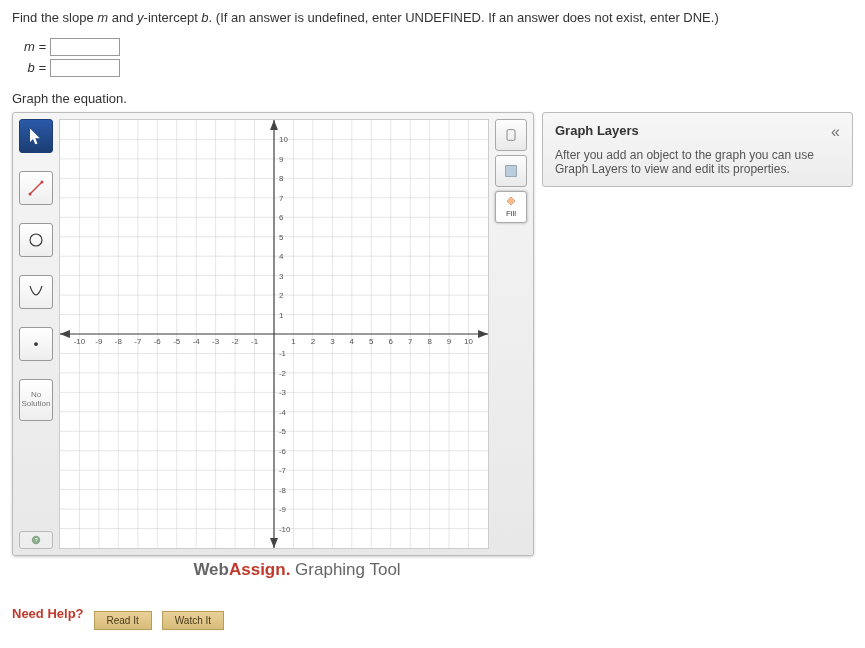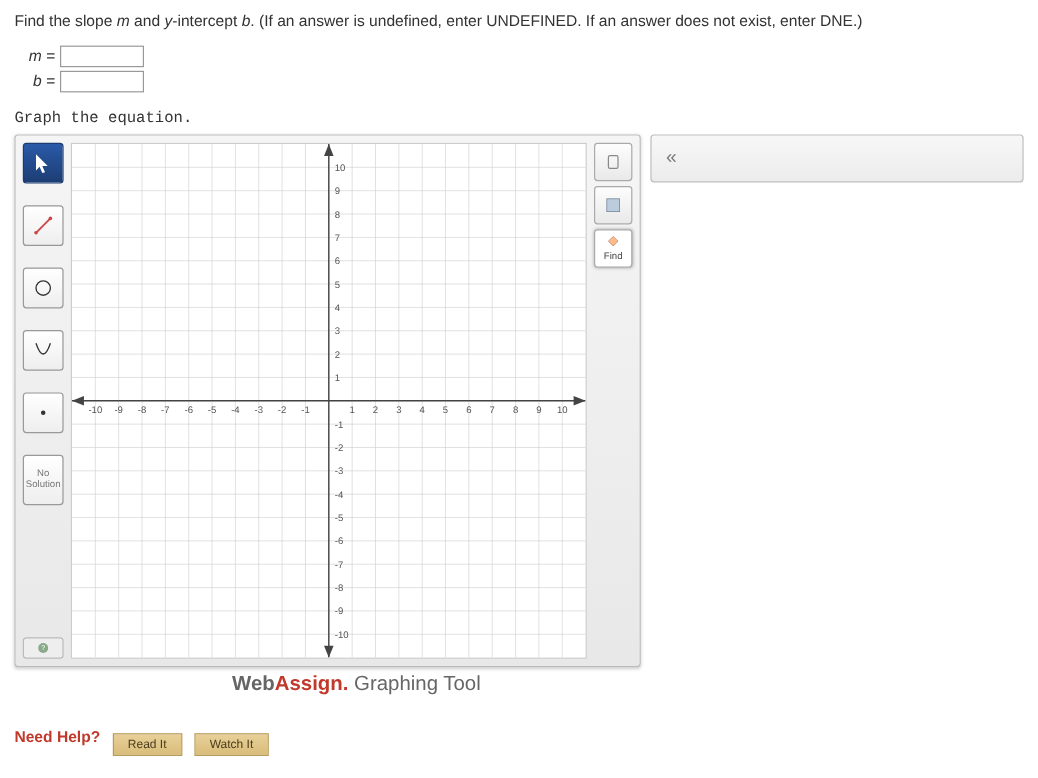--- a/index.html
+++ b/index.html
@@ -3,21 +3,21 @@
   <meta charset="utf-8">
   <style>
     * { box-sizing: border-box; margin: 0; padding: 0; }
     body { font-family: Arial, sans-serif; font-size: 13px; color: #333; background: #fff; width: 865px; padding: 8px 12px; }
     .question { margin-bottom: 10px; line-height: 1.5; }
     .equation { margin-left: 50px; margin-top: 6px; }
     .answers { margin-top: 10px; }
     .answer-row { display: flex; align-items: center; margin: 3px 0; }
     .answer-label { width: 38px; text-align: right; padding-right: 4px; font-style: italic; }
     .answer-input { width: 70px; height: 18px; border: 1px solid #999; background: #fff; }
-    .graph-label { margin-top: 14px; margin-bottom: 6px; font-family: Liberation Mono, monospace; }
+    .graph-label { margin-top: 14px; margin-bottom: 6px; }
     .graphing-tool { display: flex; gap: 8px; align-items: flex-start; }
     .tool-panel { border: 1px solid #bbb; background: linear-gradient(#f5f5f5,#e8e8e8); padding: 6px; display: flex; gap: 6px; border-radius: 3px; box-shadow: 0 1px 3px rgba(0,0,0,.2); }
     .toolbar { display: flex; flex-direction: column; gap: 18px; }
     .tool-btn { width: 34px; height: 34px; border: 1px solid #999; background: linear-gradient(#fff,#eee); display: flex; align-items: center; justify-content: center; border-radius: 3px; cursor: pointer; font-size: 10px; color:#555; }
     .tool-btn.active { background: linear-gradient(#2a5aa8,#1c3d73); border-color:#1c3d73; color:#fff; }
     .tool-btn.tall { height: 42px; line-height:1.1; text-align:center; font-size:8px; color:#777; }
     .tool-btn svg { width: 18px; height: 18px; }
     .help-btn { width:34px; height:18px; border:1px solid #bbb; background:#eee; border-radius:3px; font-size:8px; color:#666; display:flex; align-items:center; justify-content:center; margin-top:auto; }
     .canvas-wrap { position: relative; width: 430px; height: 430px; background:#fff; border:1px solid #ccc; }
     .grid { position:absolute; inset:0; }
@@ -207,27 +207,31 @@
       </div>
       <div class="mode-btn">
         <svg width="16" height="16" viewBox="0 0 24 24">
             <rect x="4" y="4" width="16" height="16" fill="#bcd" stroke="#789"></rect>
           </svg>
       </div>
       <div class="fill-btn">
         <svg width="14" height="12" viewBox="0 0 24 24">
             <path d="M12 2 L20 10 L12 18 L4 10 Z" fill="#fb8" stroke="#a65"></path>
           </svg>
-        <span>Find</span>
+        <span>Fill</span>
       </div>
     </div>
   </div>
 
   <div class="layers-panel">
     <div class="layers-card">
+      <div class="layers-text">
+        <div class="layers-title">Graph Layers</div>
+        <div>After you add an object to the graph you can use Graph Layers to view and edit its properties.</div>
+      </div>
       <div class="layers-close">«</div>
     </div>
   </div>
 </div>
 
 <div class="branding">
   <span class="wa">Web</span><span class="assign">Assign.</span><span> Graphing Tool</span>
 </div>
 
 <div class="need-help">

